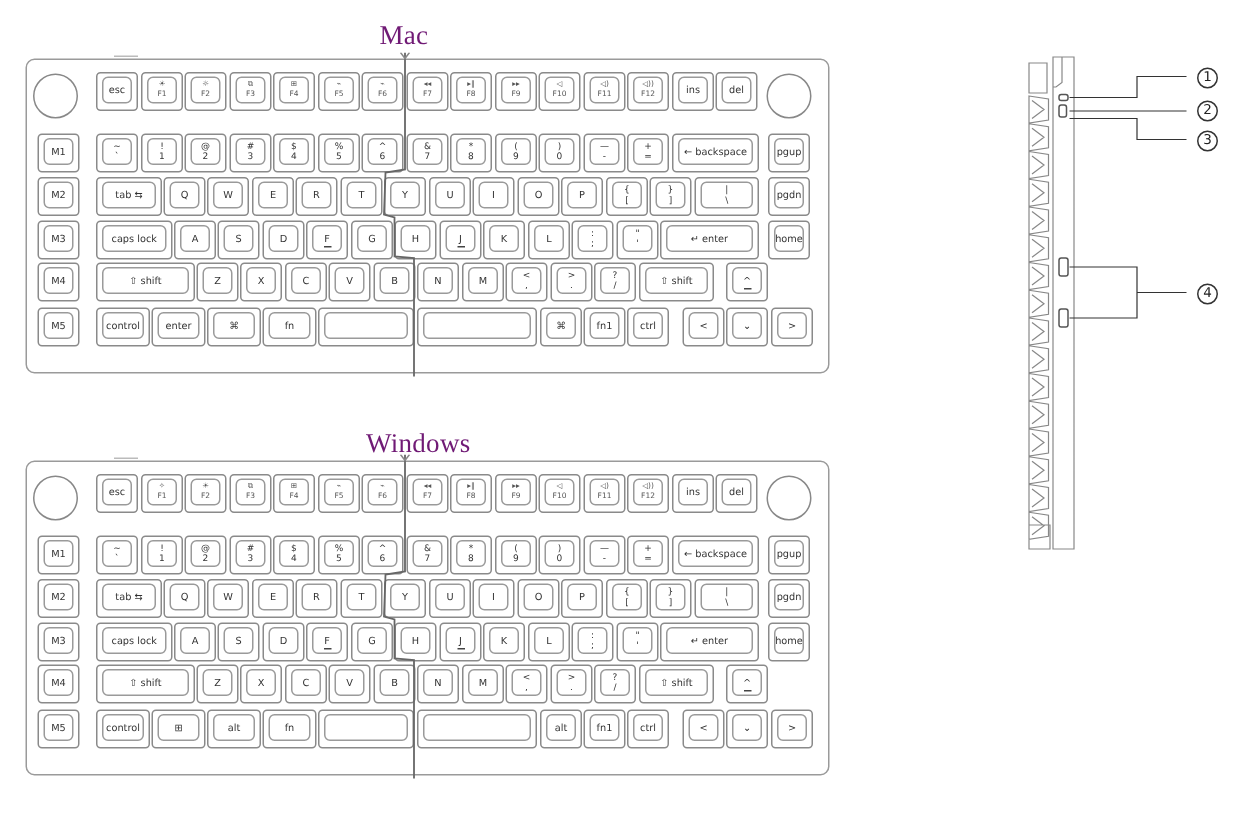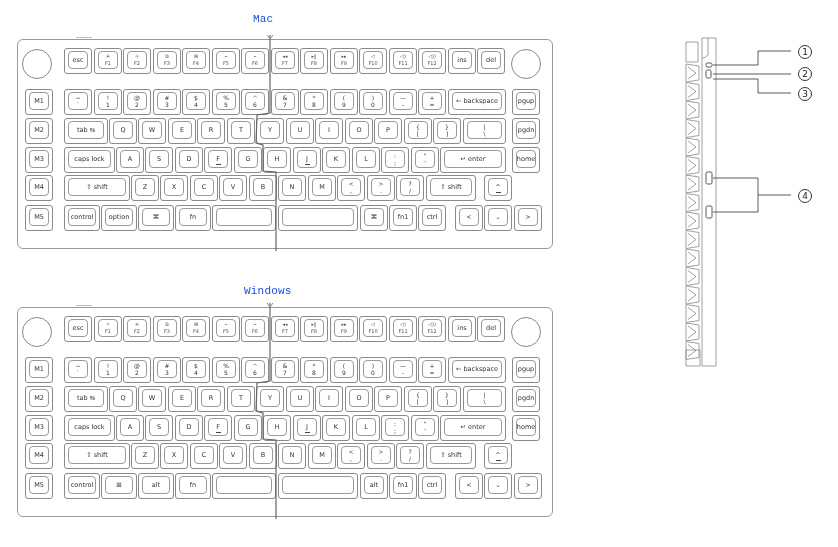--- a/index.html
+++ b/index.html
@@ -1,17 +1,17 @@
 <!DOCTYPE html>
 <html><head>
 <meta charset="utf-8">
 <style>
   html,body{margin:0;padding:0;background:#ffffff;}
   body{width:838px;height:547px;position:relative;overflow:hidden;font-family:"DejaVu Sans",sans-serif;color:#333;}
-  .title{position:absolute;font-family:Liberation Mono, monospace;font-size:11px;color:#1d4ed8;font-weight:400;letter-spacing:0.2px;}
+  .title{position:absolute;font-family:Liberation Serif, serif;font-size:18px;color:#701a75;font-weight:400;letter-spacing:0.2px;}
   .kb{position:absolute;left:17px;width:536px;height:210px;border:1px solid #9a9a9a;border-radius:6px;background:#fff;box-sizing:border-box;}
   .kb .notch{position:absolute;top:-3px;left:58px;width:16px;height:3px;border-top:1px solid #bbb;}
   .knob{position:absolute;width:30px;height:30px;border:1px solid #888;border-radius:50%;box-sizing:border-box;background:#fff;}
   .key{position:absolute;box-sizing:border-box;border:1px solid #8a8a8a;border-radius:3px;background:#fff;height:26px;}
   .key .inner{position:absolute;left:3px;right:3px;top:2px;bottom:4px;border:1px solid #9a9a9a;border-radius:4px;display:flex;flex-direction:column;align-items:center;justify-content:center;font-size:6px;line-height:7px;color:#333;}
   .key .inner .top{font-size:6px;}
   .key .inner .bot{font-size:6px;}
   .key .inner .single{font-size:6.5px;}
   .key .inner .fl{font-size:5px;color:#555;}
   .key .inner .fi{font-size:5px;color:#555;}
@@ -447,21 +447,21 @@
         <span class="single">^</span>
       </div>
     </div>
     <div class="key" style="left: 64px; width: 36px; top: 205px;">
       <div class="inner">
         <span class="single">control</span>
       </div>
     </div>
     <div class="key" style="left: 101px; width: 36px; top: 205px;">
       <div class="inner">
-        <span class="single">option</span>
+        <span class="single">enter</span>
       </div>
     </div>
     <div class="key" style="left: 138px; width: 36px; top: 205px;">
       <div class="inner">
         <span class="single">⌘</span>
       </div>
     </div>
     <div class="key" style="left: 175px; width: 36px; top: 205px;">
       <div class="inner">
         <span class="single">fn</span>

